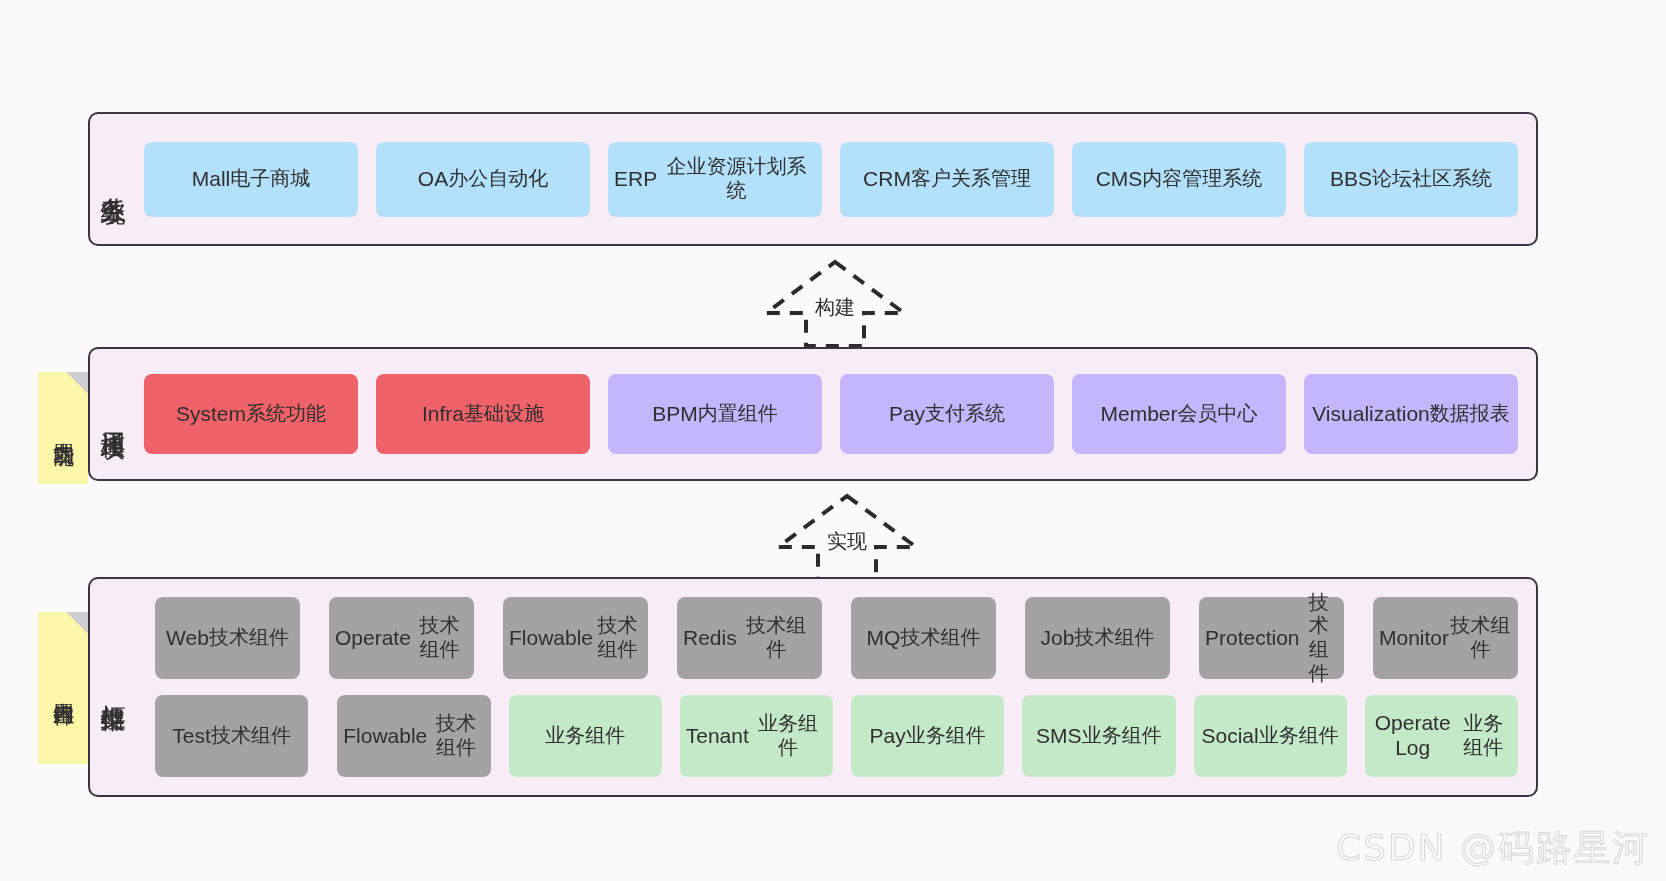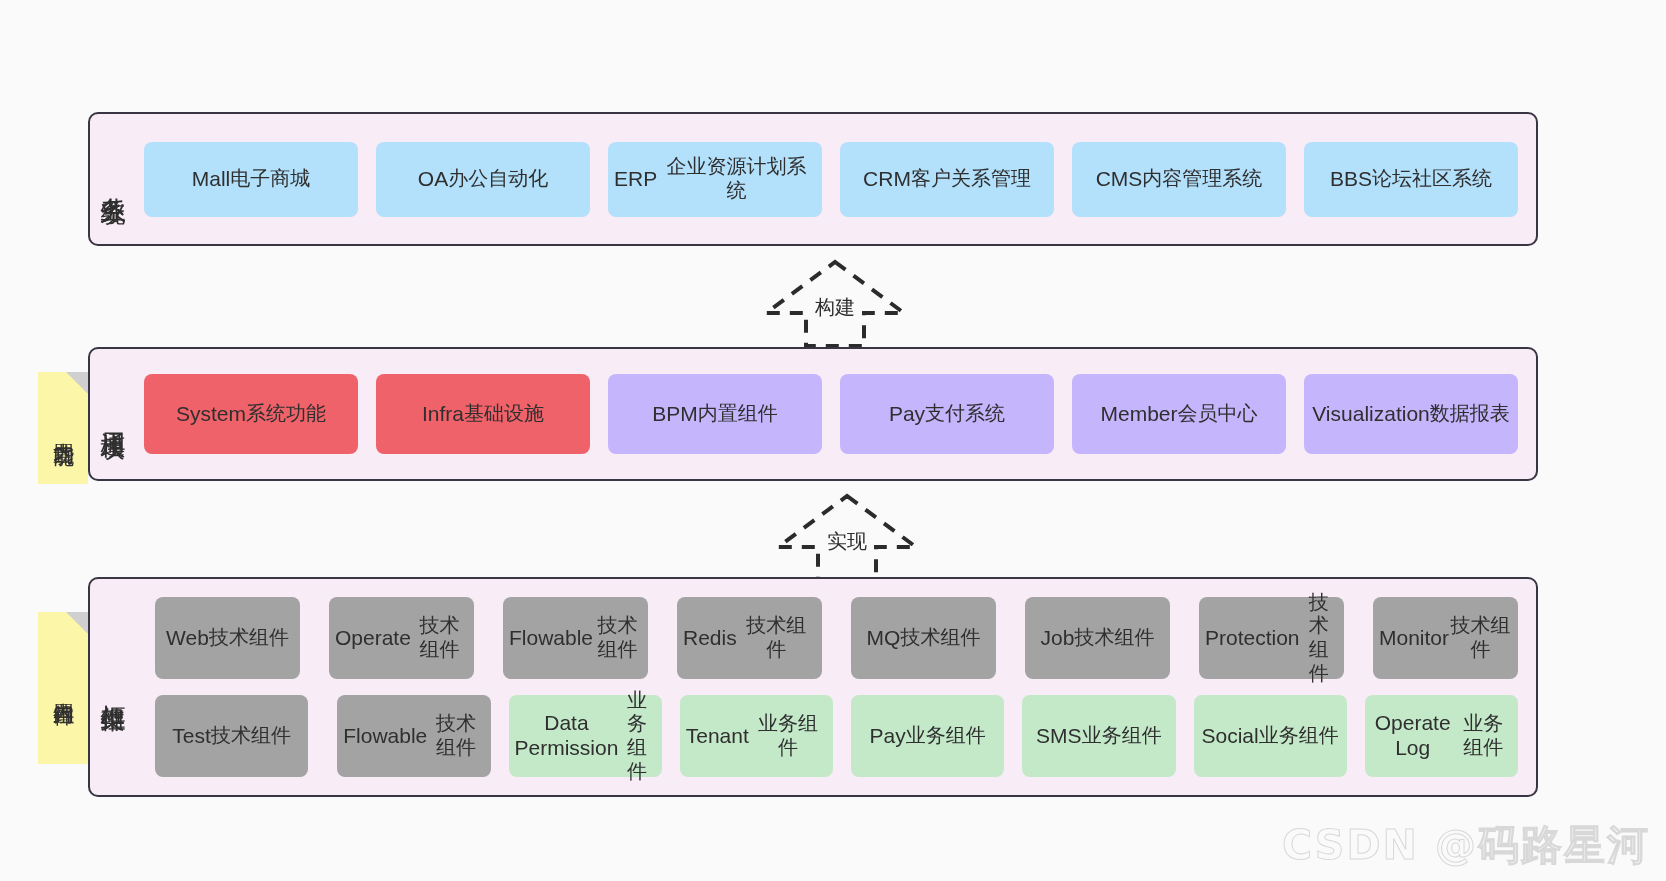--- a/index.html
+++ b/index.html
@@ -148,28 +148,27 @@
     white-space: nowrap;
   }
   #arrow-build   { left: 760px; top: 258px; text-align: right; }
   #arrow-impl    { left: 772px; top: 492px; }
 
   
   #watermark {
     position: absolute;
     right: 16px;
     bottom: 8px;
-    font-size: 41px;
+    font-size: 36px;
     letter-spacing: 2px;
     color: transparent;
     -webkit-text-stroke: 1px #d8d8d8;
     font-family: "DejaVu Sans", sans-serif;
     white-space: nowrap;
     pointer-events: none;
-    font-weight: bold;
   }
 </style>
 </head>
 <body>
 
 <div id="canvas">
 
   <div class="layer" id="layer-business">
     <div class="layer-title">业务系统</div>
     <div class="layer-body">
@@ -296,21 +295,20 @@
       <div class="row">
         <div class="card c-green">
           <div class="en">Test</div>
           <div class="cn">技术组件</div>
         </div>
         <div class="card c-green">
           <div class="en">Flowable</div>
           <div class="cn">技术组件</div>
         </div>
         <div class="card c-lightgreen">
-          <div class="en">Data Permission</div>
           <div class="cn">业务组件</div>
         </div>
         <div class="card c-lightgreen">
           <div class="en">Tenant</div>
           <div class="cn">业务组件</div>
         </div>
         <div class="card c-lightgreen">
           <div class="en">Pay</div>
           <div class="cn">业务组件</div>
         </div>

